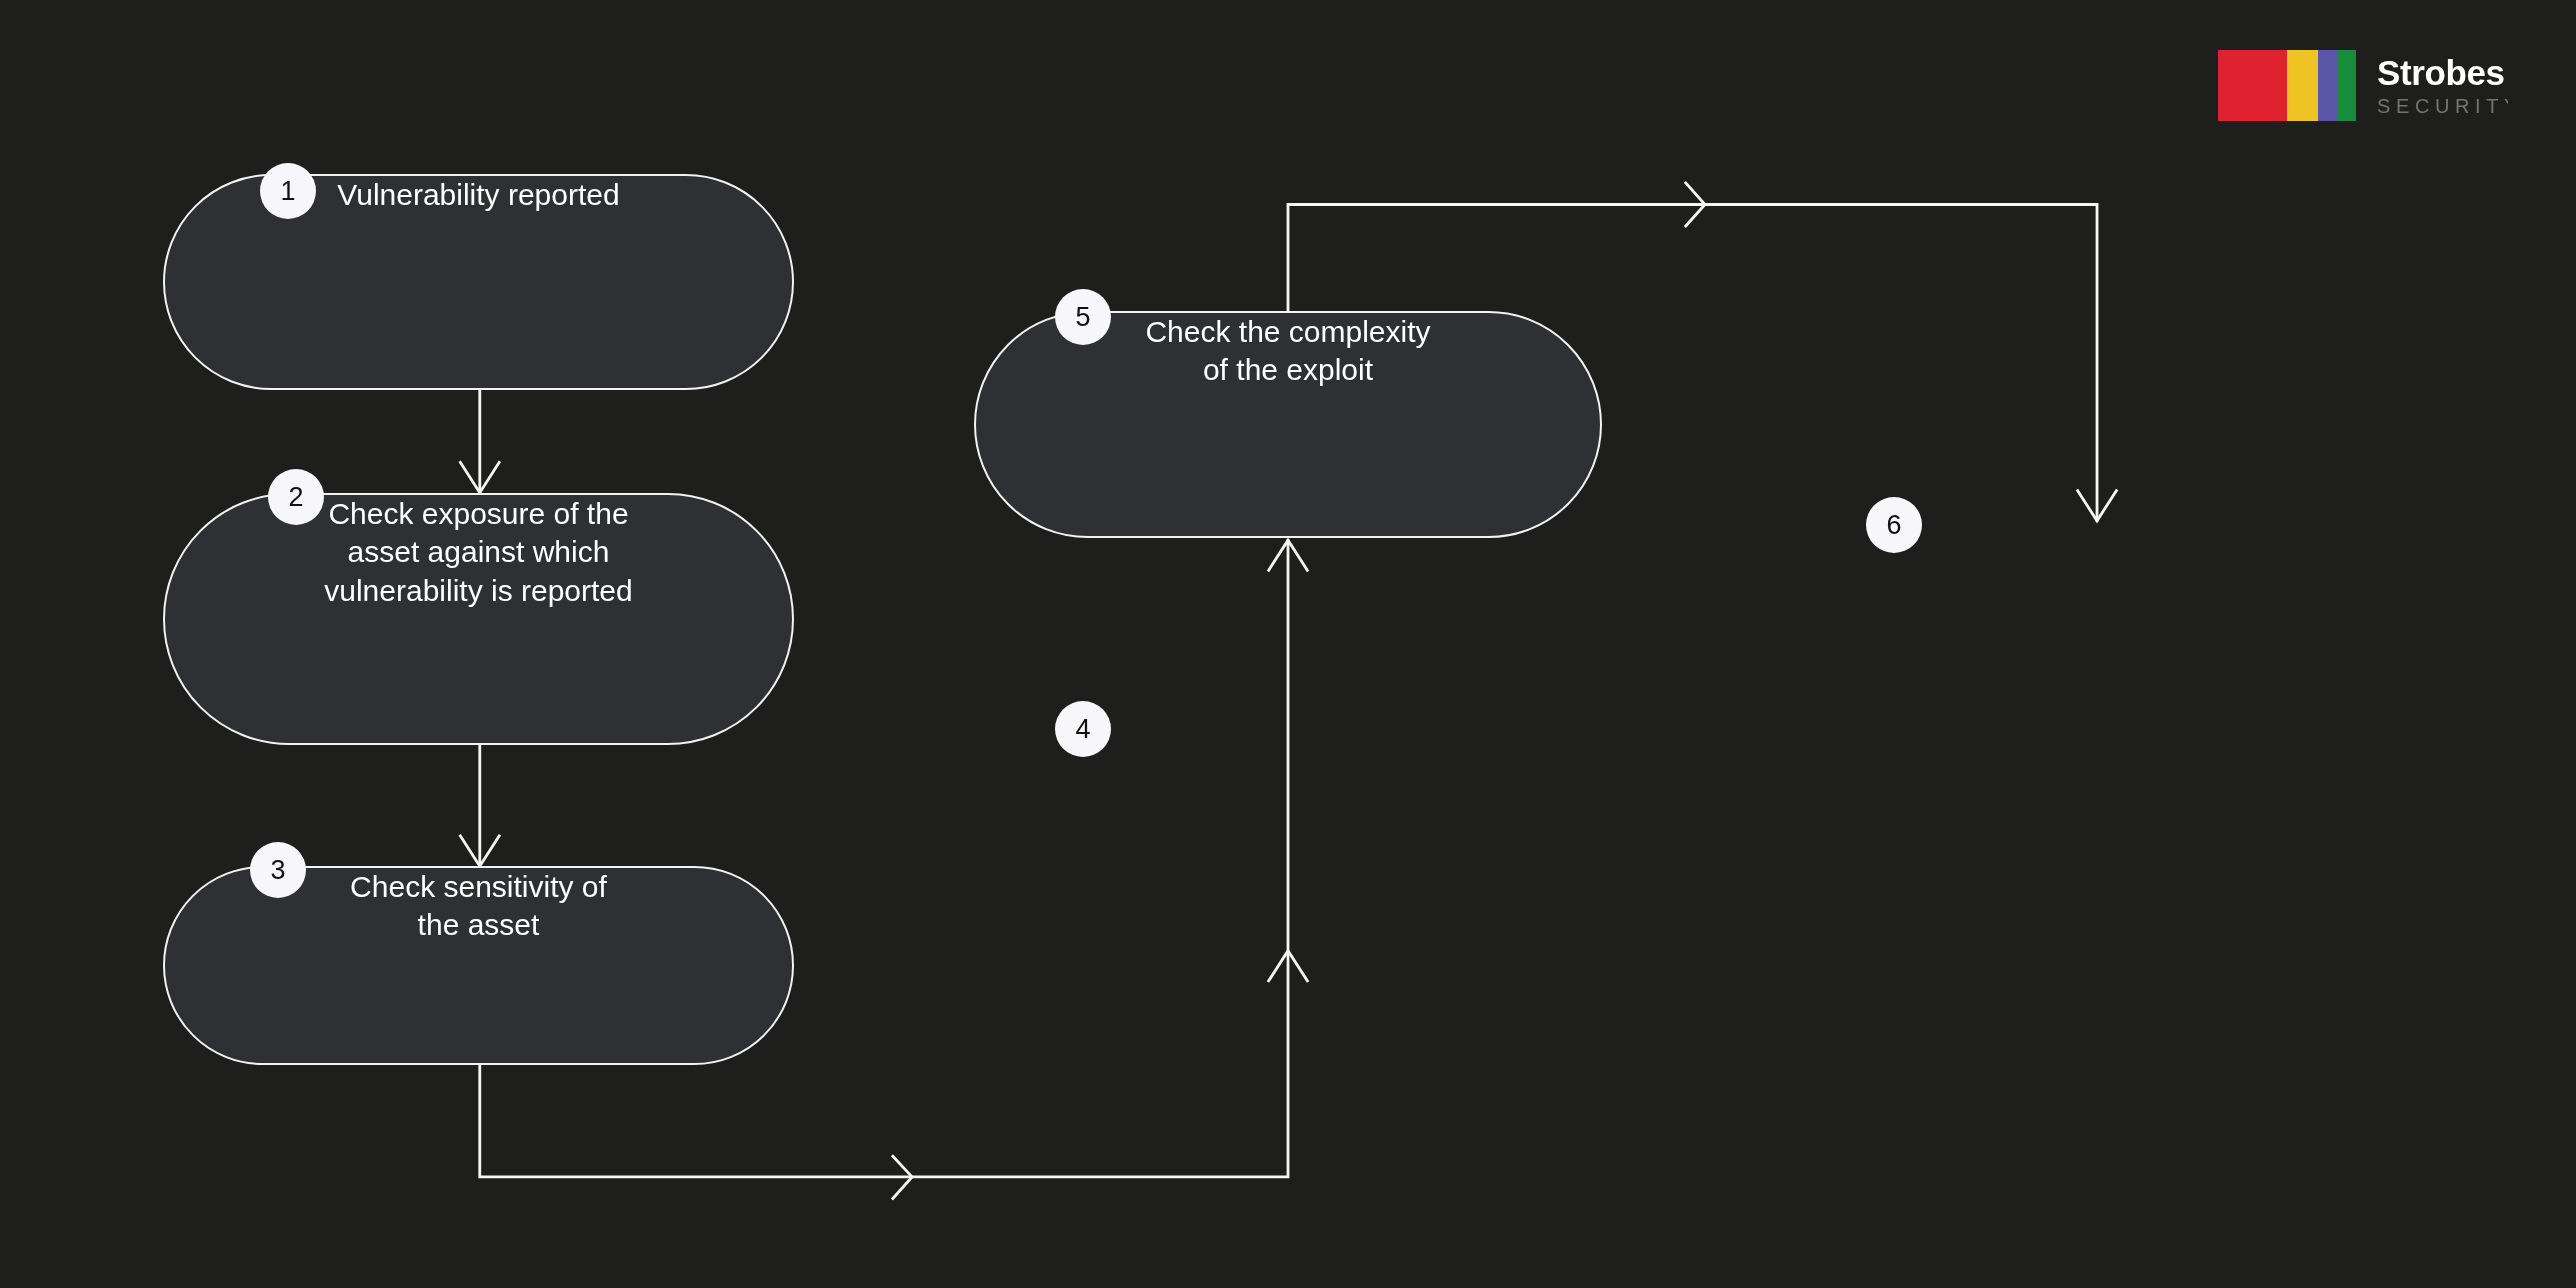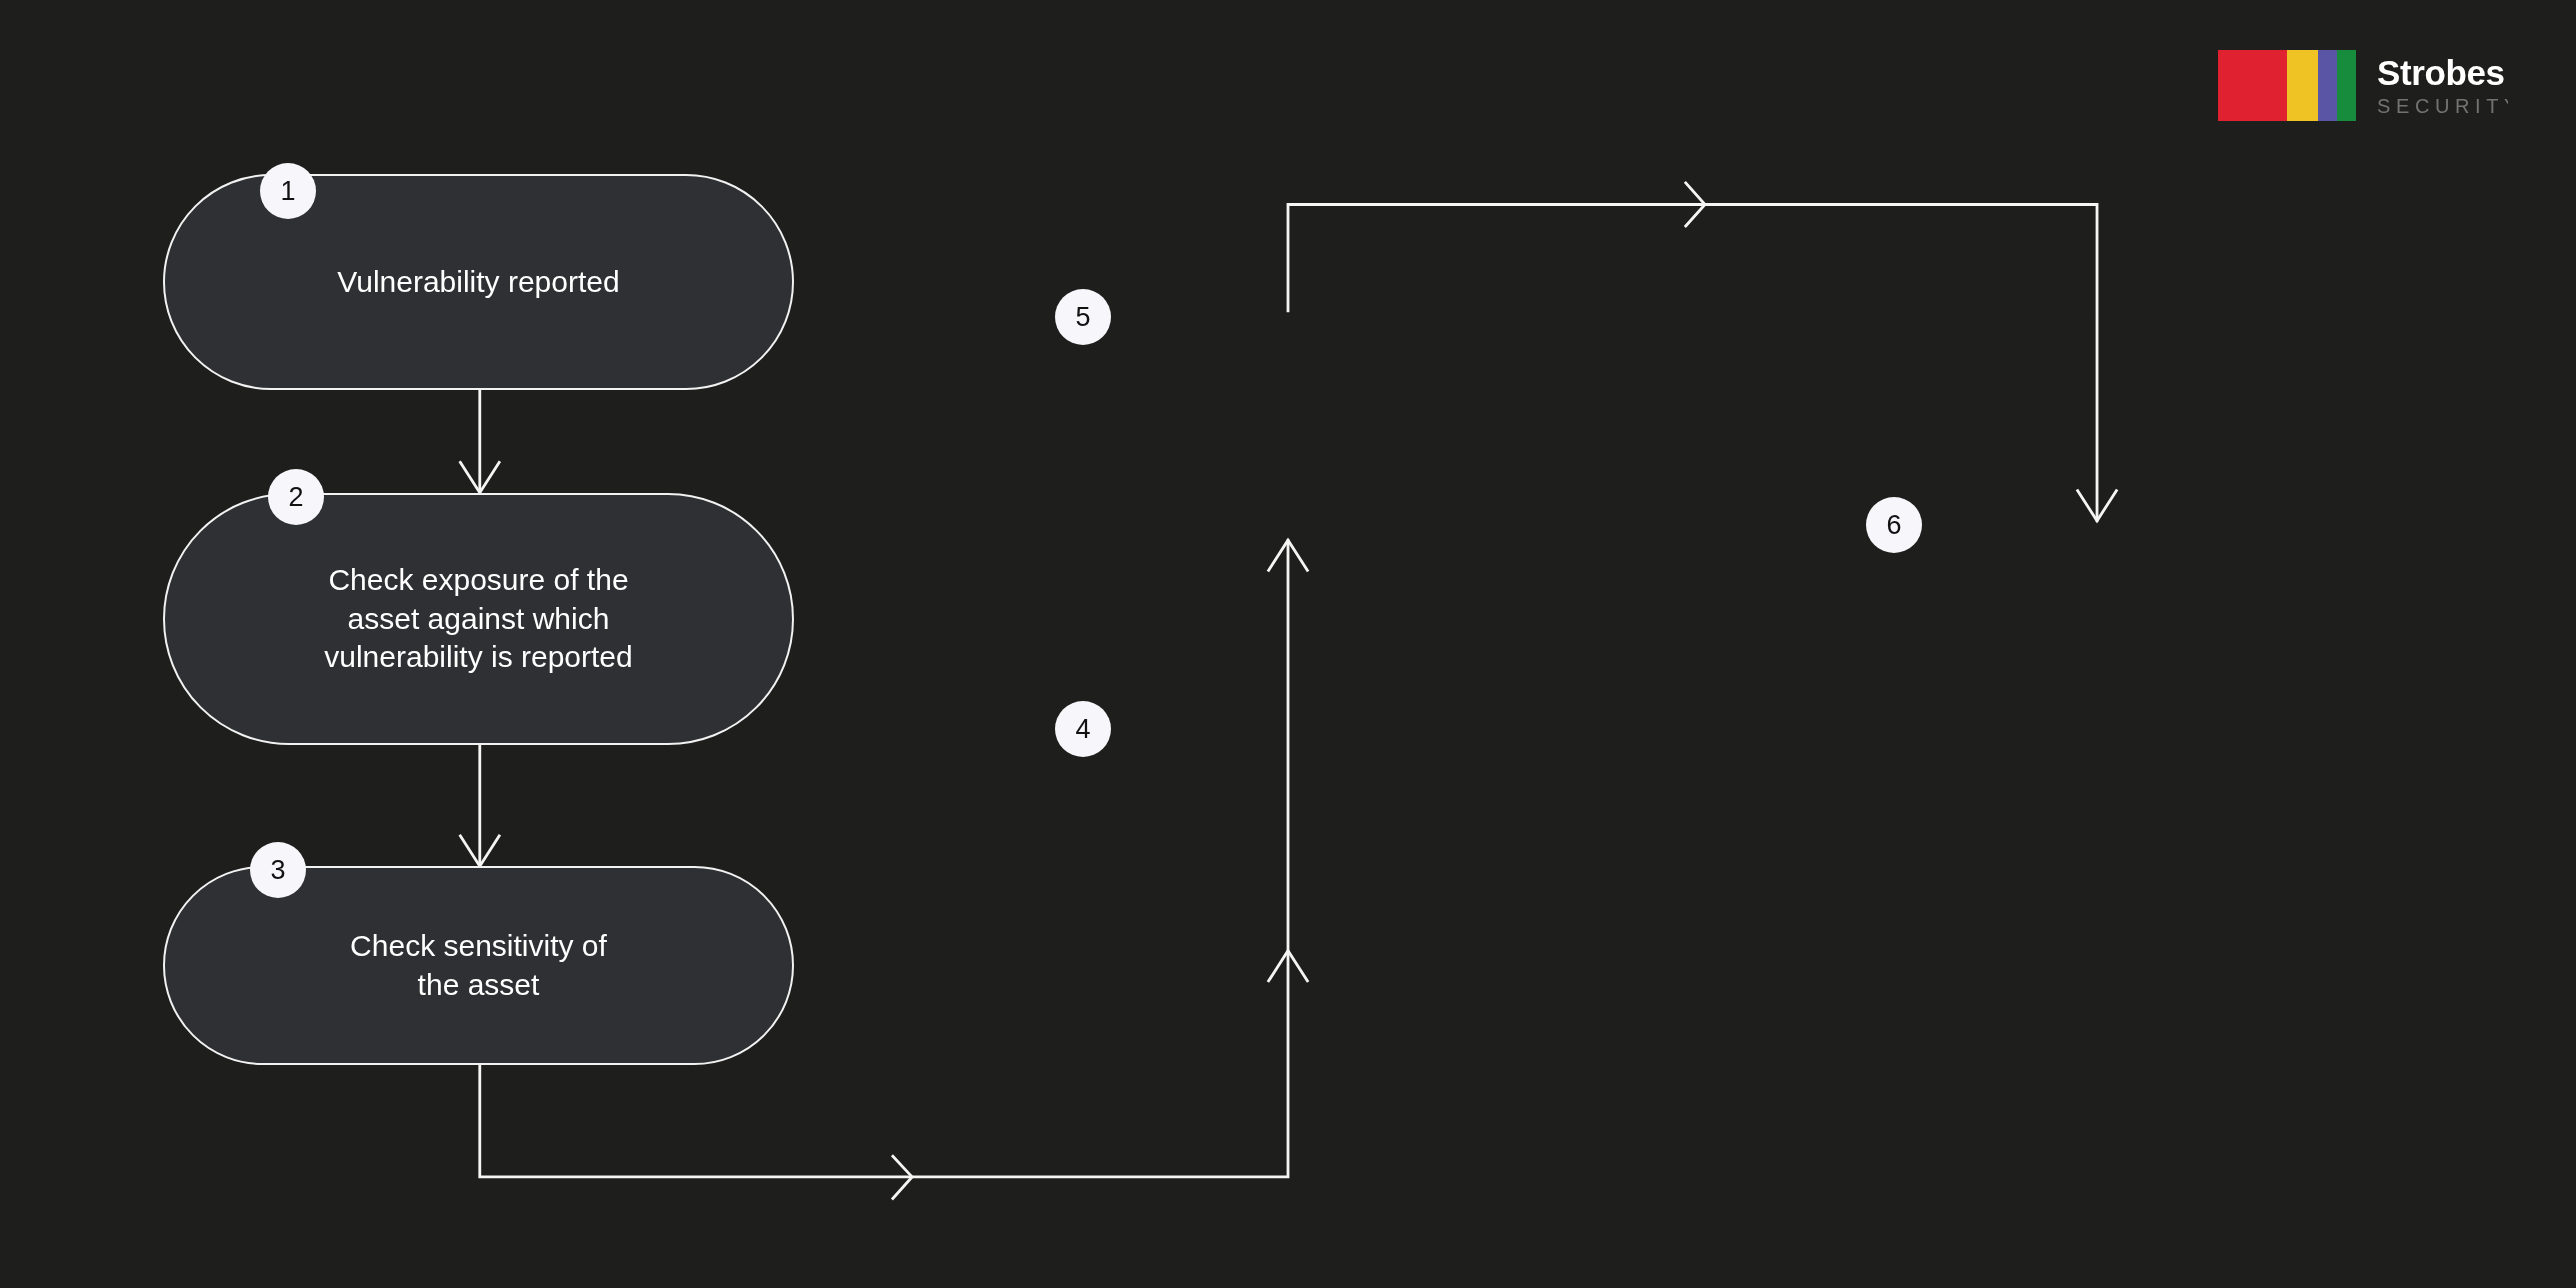--- a/index.html
+++ b/index.html
@@ -66,21 +66,20 @@
   }
 
   
   .node {
     position: absolute;
     box-sizing: border-box;
     background: #2e3033;
     border: 2.4px solid #f2f2f2;
     border-radius: 804px;
     display: flex;
-    align-items: center;
     justify-content: center;
     text-align: center;
   }
   .node-label {
     color: #ffffff;
     font-size: 30px;
     line-height: 1.28;
     font-weight: 400;
     padding: 0 37px;
     white-space: pre-line;
@@ -162,18 +161,22 @@
   <div class="badge" style="left:268px; top:469px;">2</div>
 
   <div class="node" style="left:163px; top:866px; width:631px; height:199px;">
     <div class="node-label">Check sensitivity of
 the asset</div>
   </div>
   <div class="badge" style="left:250px; top:842px;">3</div>
 
   <div class="badge" style="left:1055px; top:701px;">4</div>
 
+  <div class="node" style="left:974px; top:311px; width:628px; height:227px;">
+    <div class="node-label">Check the complexity
+of the exploit</div>
+  </div>
   <div class="badge" style="left:1055px; top:289px;">5</div>
 
   <div class="badge" style="left:1866px; top:497px;">6</div>
 
 </div>
 
 
 </body></html>

